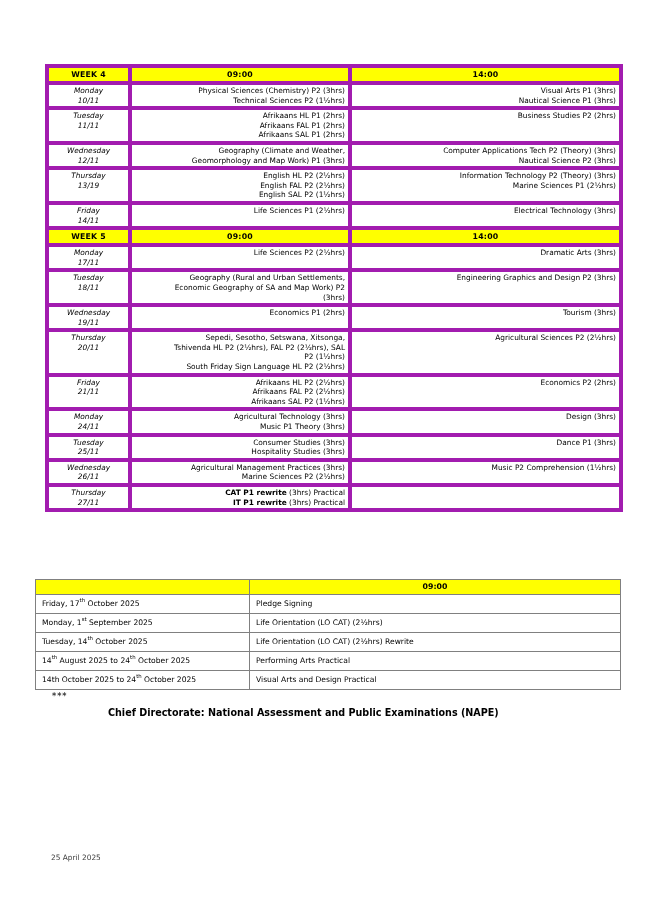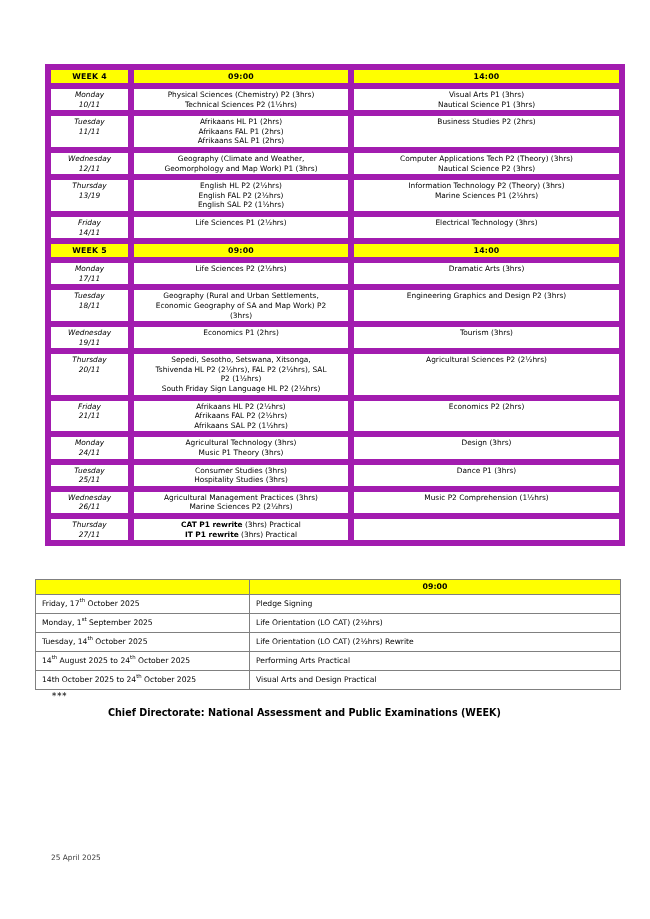--- a/index.html
+++ b/index.html
@@ -30,21 +30,21 @@
     top: 64px;
     width: 574px;
   }
   table.tt {
     border-collapse: collapse;
     table-layout: fixed;
     width: 574px;
     border: 1px solid #808080;
   }
   table.tt td {
-    border: 6px solid #a21caf;
+    border: 4px solid #a21caf;
     vertical-align: top;
     padding: 1px 3px 1px 3px;
     font-size: 7.4px;
     line-height: 9.6px;
     font-family: "DejaVu Sans", "Liberation Sans", sans-serif;
   }
   .col-day   { width: 83px; }
   .col-am    { width: 220px; }
   .col-pm    { width: 271px; }
 
@@ -59,21 +59,21 @@
     letter-spacing: 0.2px;
   }
   td.daycell {
     text-align: center;
     font-size: 7.4px;
     line-height: 9.8px;
     padding-top: 1px;
     font-style: italic;
   }
   td.subjcell {
-    text-align: center;
+    text-align: right;
     padding-left: 4px;
   }
   td.subjcell .ln { display: block; white-space: nowrap; }
   .bld { font-weight: bold; }
 
   
   .tt2-wrap {
     position: absolute;
     left: 35px;
     top: 579px;
@@ -336,18 +336,18 @@
             <td>14th October 2025 to 24<sup>th</sup> October 2025</td>
             <td>Visual Arts and Design Practical</td>
           </tr>
         </tbody>
     </table>
   </div>
 
   <div class="stars">***</div>
 
   <div class="enq">
-    <div class="l2">Chief Directorate: National Assessment and Public Examinations (WEEK)</div>
+    <div class="l2">Chief Directorate: National Assessment and Public Examinations (NAPE)</div>
   </div>
 
   <div class="datestamp">25 April 2025</div>
 
 </div>
 
 </body></html>

